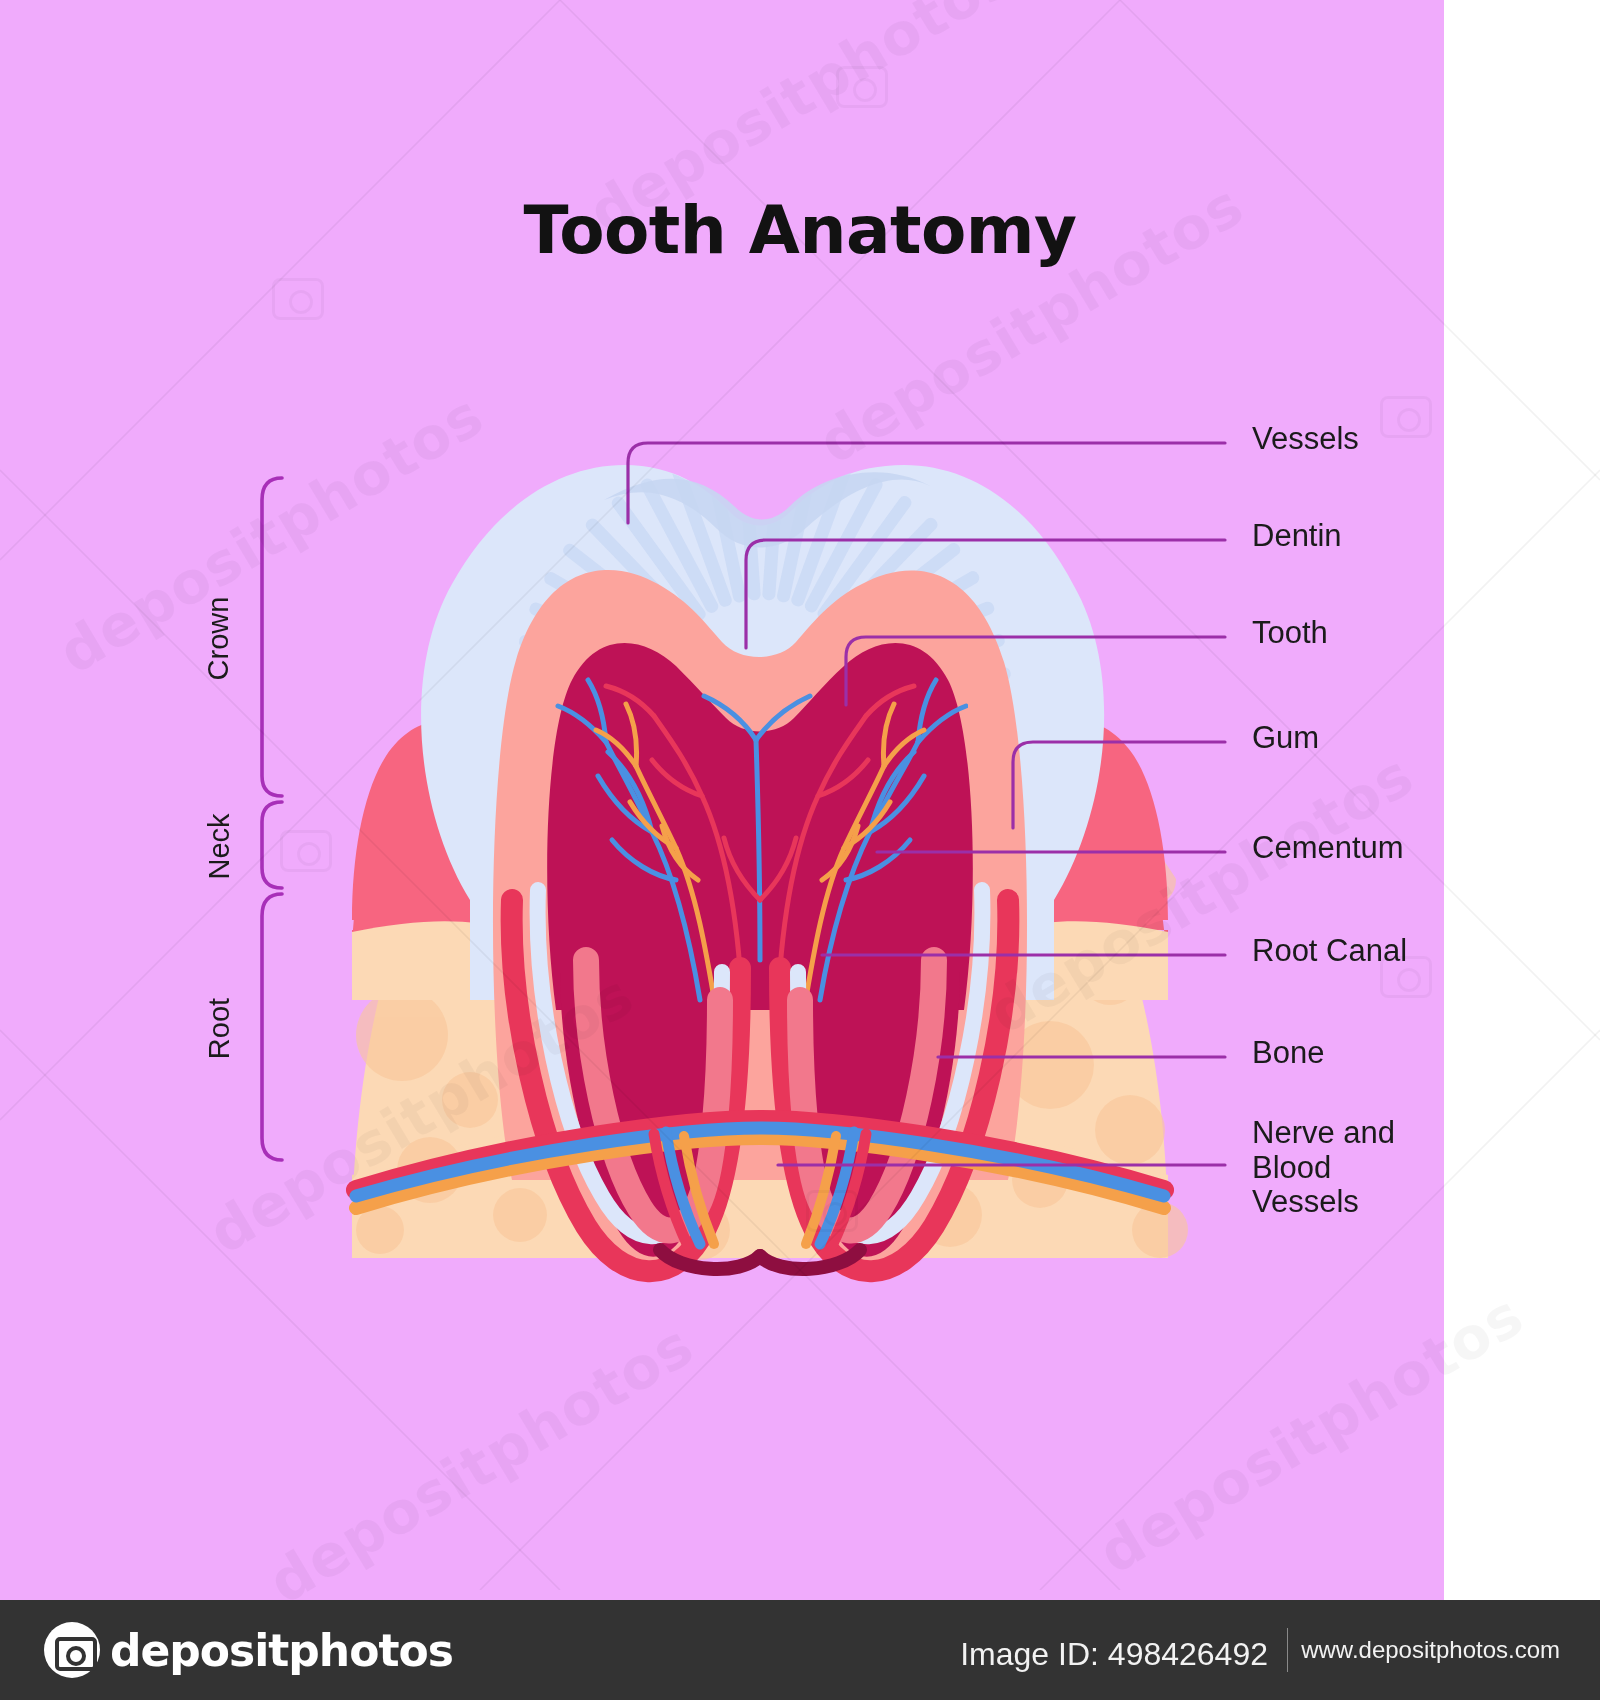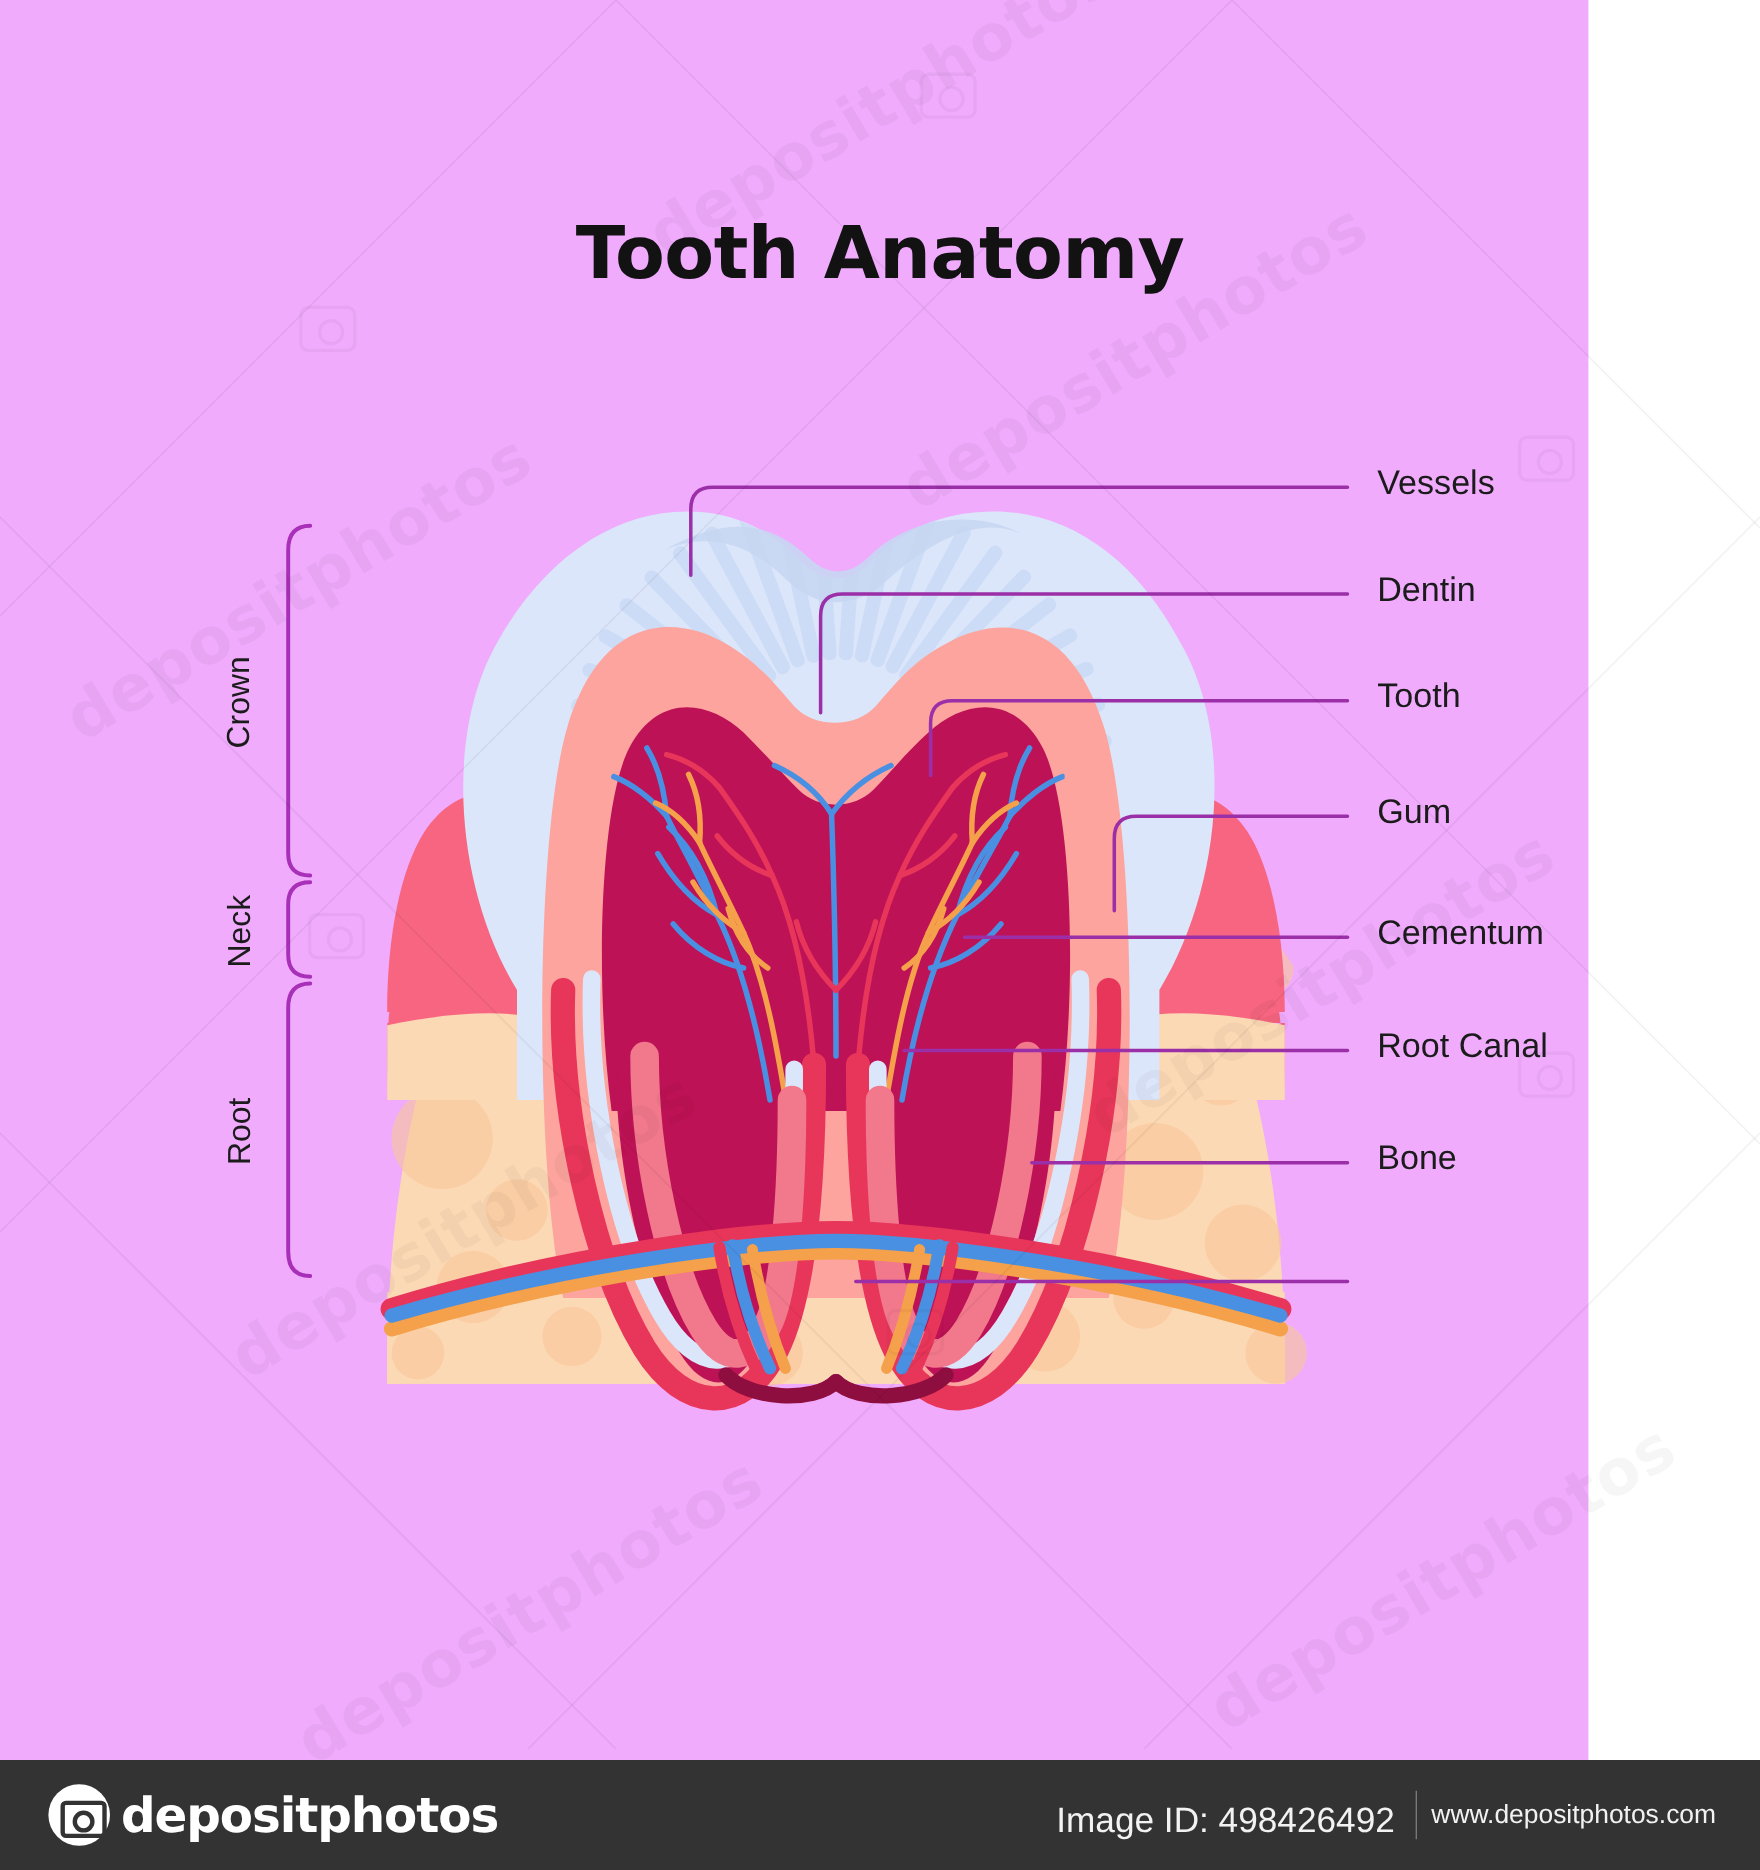--- a/index.html
+++ b/index.html
@@ -514,20 +514,22 @@
   <div class="wm-cam" style="left:806px; top:1190px;"></div>
   <div class="wm-cam" style="left:1380px;top:956px;"></div>
 
   <div class="label" style="top:422px;">Vessels</div>
   <div class="label" style="top:519px;">Dentin</div>
   <div class="label" style="top:616px;">Tooth</div>
   <div class="label" style="top:721px;">Gum</div>
   <div class="label" style="top:831px;">Cementum</div>
   <div class="label" style="top:934px;">Root Canal</div>
   <div class="label" style="top:1036px;">Bone</div>
+  <div class="label" style="top:1116px;">Nerve and
+Blood Vessels</div>
 
   <div class="bracket-caption" style="left:168px; top:622px; width:100px; text-align:center;">Crown</div>
   <div class="bracket-caption" style="left:176px; top:830px; width:86px; text-align:center;">Neck</div>
   <div class="bracket-caption" style="left:176px; top:1012px; width:86px; text-align:center;">Root</div>
 
   <div id="footer">
     <div id="footer-logo">
       <div id="footer-logo-mark"></div>
       <div id="footer-logo-text">depositphotos</div>
     </div>

